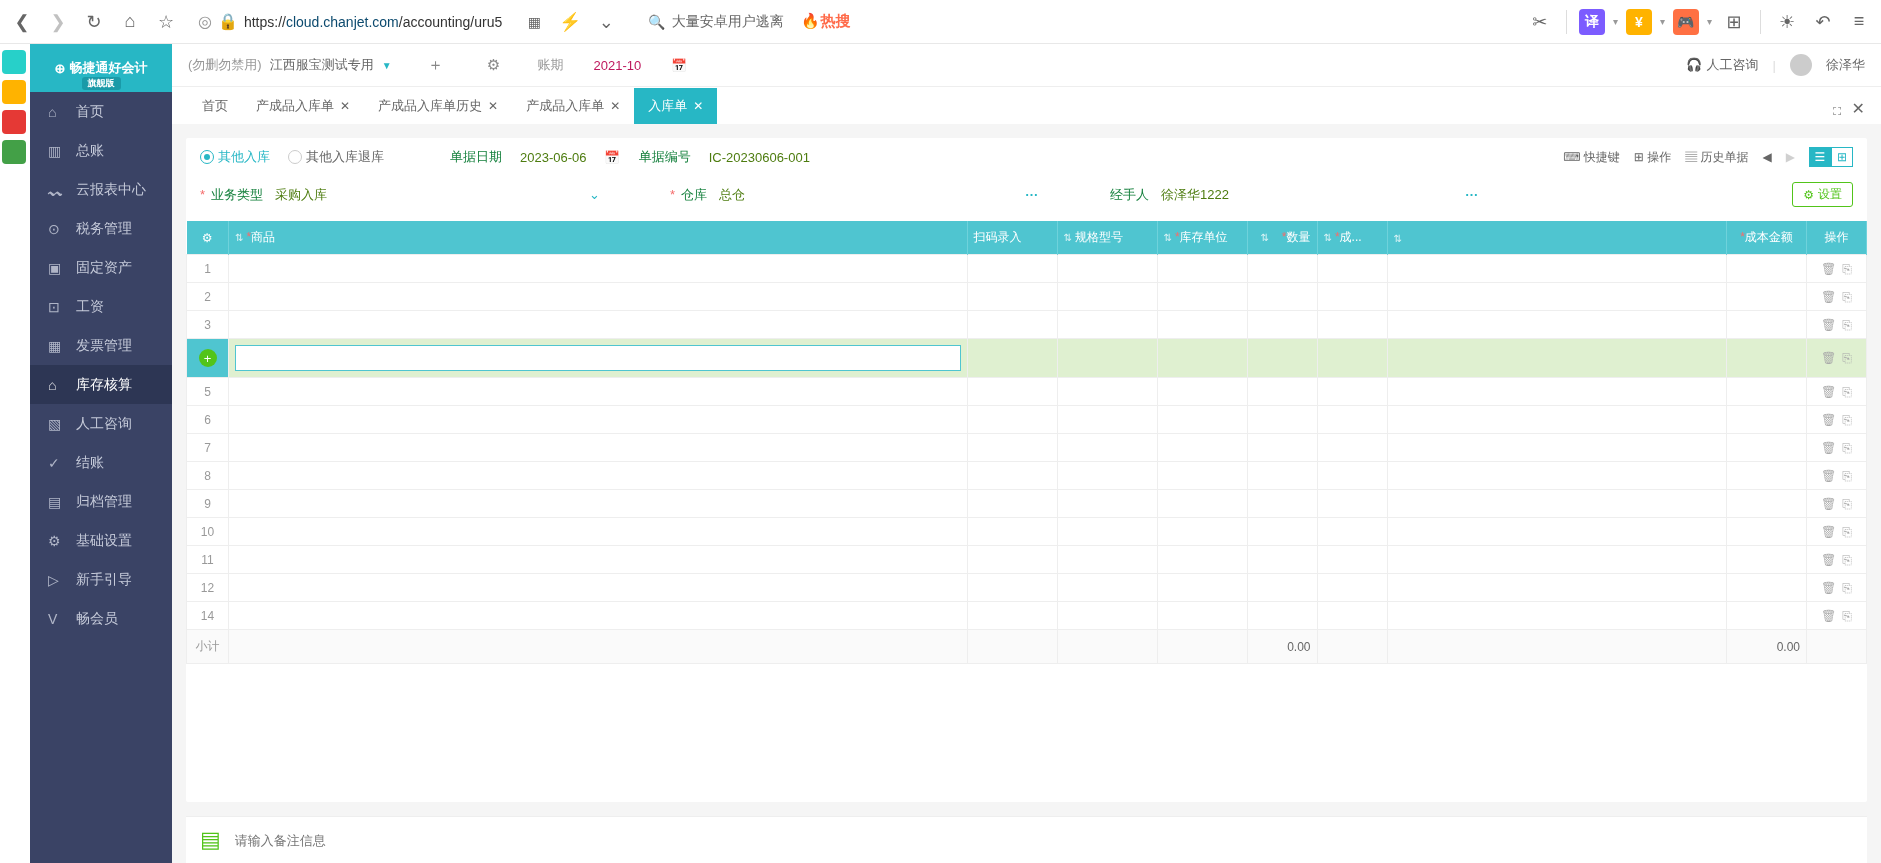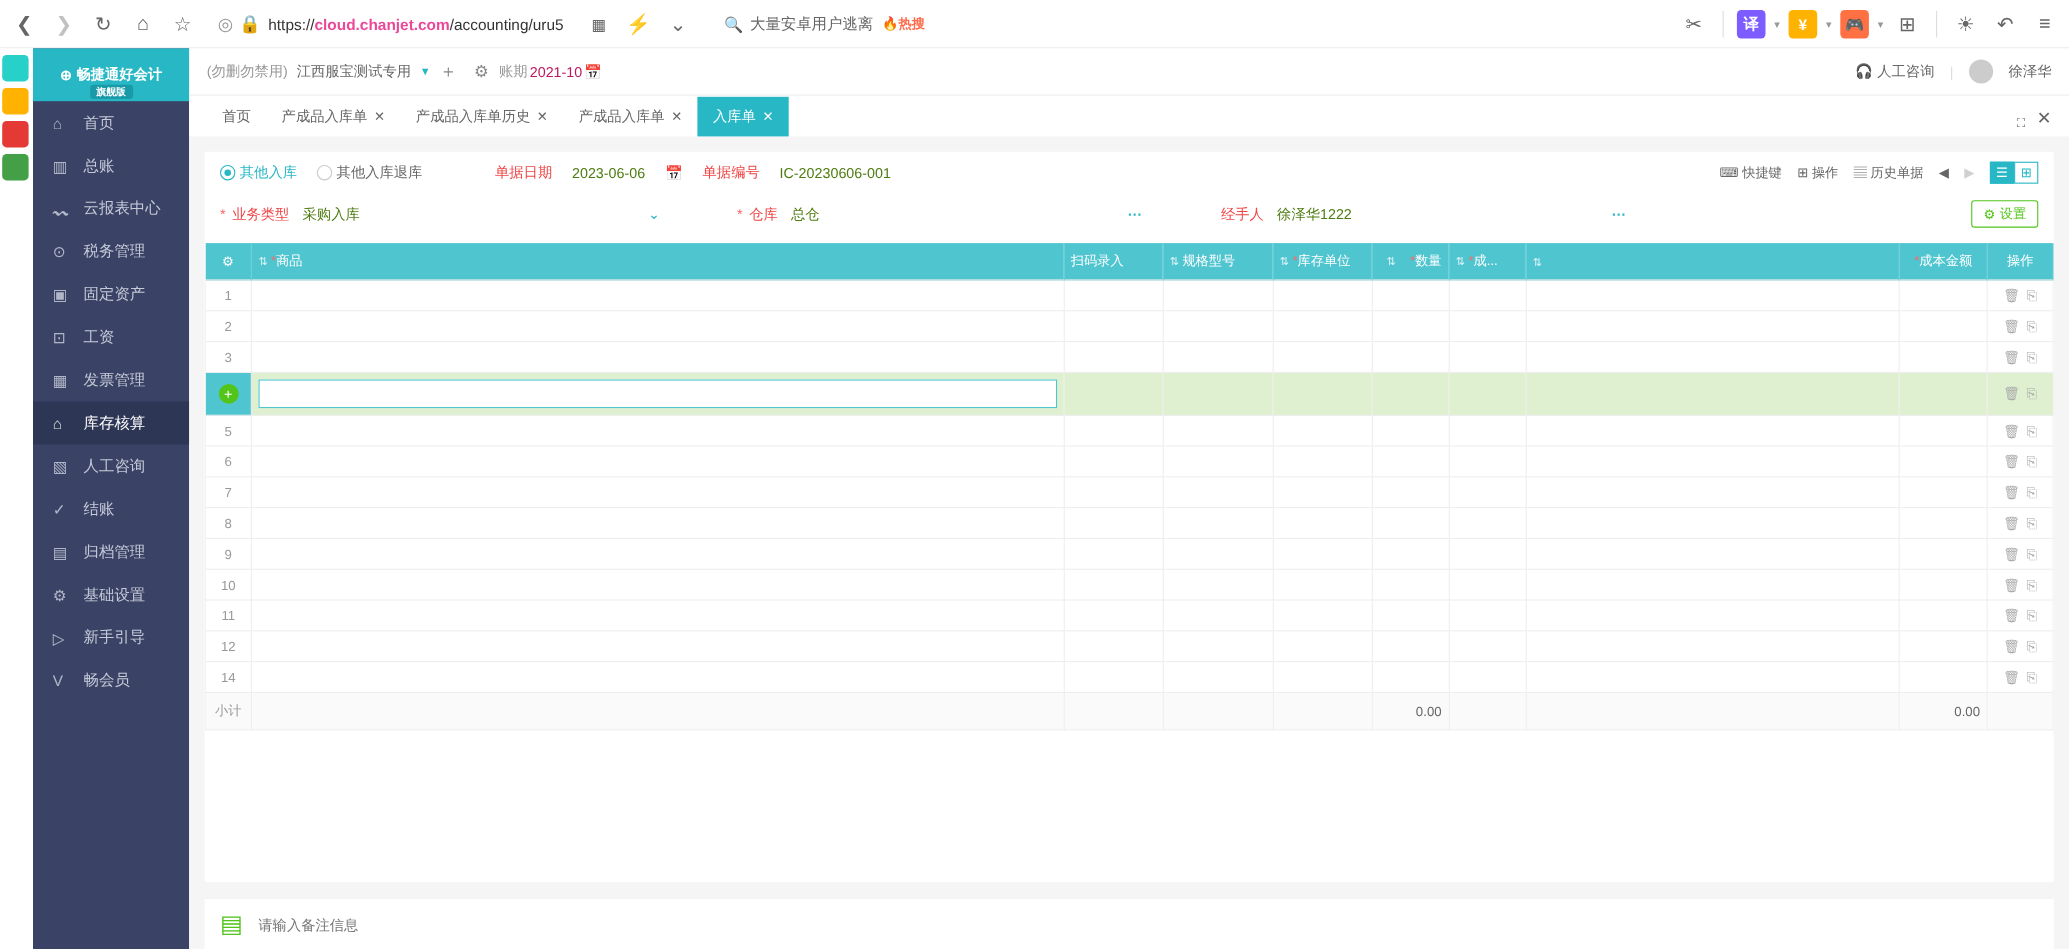--- a/index.html
+++ b/index.html
@@ -4,42 +4,42 @@
 <style>
 * { margin: 0; padding: 0; box-sizing: border-box; font-family: "Microsoft YaHei", Arial, sans-serif; }
 body { background: #fff; overflow: hidden; }
 
 
 .browser-bar { height: 44px; display: flex; align-items: center; padding: 0 8px; gap: 8px; border-bottom: 1px solid #e8e8e8; }
 .bb-icon { width: 28px; height: 28px; display: flex; align-items: center; justify-content: center; color: #666; font-size: 18px; cursor: pointer; }
 .bb-sep { width: 1px; height: 24px; background: #ddd; margin: 0 4px; }
 .url-box { flex: 0 0 auto; display: flex; align-items: center; gap: 6px; padding: 4px 10px; }
 .url-text { font-size: 14px; color: #333; }
-.url-text .bold { font-weight: bold; color: #ec4899; }
+.url-text .bold { font-weight: normal; color: #0c4a6e; }
 .search-box { display: flex; align-items: center; gap: 6px; margin-left: 20px; color: #666; font-size: 14px; }
-.hot { color: #ff6b4a; font-weight: bold; margin-left: 0; font-size: 12px; }
+.hot { color: #ff6b4a; font-weight: bold; margin-left: 10px; font-size: 15px; }
 .hot-flame { color: #ff6b4a; }
 .tool-icon { width: 26px; height: 26px; border-radius: 4px; display: flex; align-items: center; justify-content: center; color: #fff; font-size: 14px; font-weight: bold; }
 
 
 .left-float { position: absolute; left: 0; top: 44px; width: 28px; display: flex; flex-direction: column; gap: 6px; padding-top: 6px; }
 .lf-icon { width: 24px; height: 24px; border-radius: 4px; margin-left: 2px; }
 
 
 .main-wrap { display: flex; position: absolute; left: 30px; top: 44px; right: 0; bottom: 0; }
 .sidebar { width: 142px; background: #3a4365; color: #c5cad9; display: flex; flex-direction: column; flex-shrink: 0; }
 .logo { height: 48px; background: #27b7c5; color: #fff; display: flex; align-items: center; justify-content: center; font-size: 13px; font-weight: bold; gap: 4px; position: relative; }
 .logo-badge { position: absolute; bottom: 2px; font-size: 9px; background: #1a9aa8; padding: 0 6px; border-radius: 3px; }
 .nav-item { height: 39px; display: flex; align-items: center; padding-left: 18px; gap: 12px; font-size: 14px; cursor: pointer; }
 .nav-item.active { background: #2d3654; color: #fff; }
 .nav-icon { width: 16px; height: 16px; opacity: 0.85; }
 
 
 .content { flex: 1; background: #f5f5f5; display: flex; flex-direction: column; overflow: hidden; }
-.top-bar { height: 42px; background: #fff; display: flex; align-items: center; padding: 0 16px; gap: 2px; font-size: 13px; position: relative; }
+.top-bar { height: 42px; background: #fff; display: flex; align-items: center; padding: 0 16px; gap: 30px; font-size: 13px; position: relative; }
 .top-bar .sel { color: #666; display: flex; align-items: center; gap: 8px; }
 .top-bar .caret { color: #27b7c5; font-size: 10px; }
 .period-label { color: #999; }
 .period-val { color: #be185d; }
 .cal-icon { color: #27b7c5; }
 .top-right { position: absolute; right: 16px; display: flex; align-items: center; gap: 14px; color: #666; font-size: 13px; }
 .avatar { width: 22px; height: 22px; border-radius: 50%; background: #ccc; }
 
 
 .tabs { height: 38px; background: #fff; display: flex; align-items: flex-end; padding-left: 16px; border-top: 1px solid #eee; position: relative; }
@@ -50,21 +50,21 @@
 .expand-b { position: absolute; right: 34px; color: #666; padding: 6px; font-size: 11px; }
 
 
 .form-panel { background: #fff; margin: 14px; border-radius: 2px; flex: 1; display: flex; flex-direction: column; overflow: hidden; }
 .form-head { padding: 10px 14px; display: flex; align-items: center; gap: 18px; font-size: 13px; position: relative; }
 .radio { display: flex; align-items: center; gap: 4px; color: #666; }
 .radio.on { color: #27b7c5; }
 .radio-dot { width: 14px; height: 14px; border-radius: 50%; border: 1px solid #ccc; display: inline-block; position: relative; }
 .radio.on .radio-dot { border-color: #27b7c5; }
 .radio.on .radio-dot::after { content: ''; width: 6px; height: 6px; border-radius: 50%; background: #27b7c5; position: absolute; left: 3px; top: 3px; }
-.fl { color: #ef4444; }
+.fl { color: #15803d; }
 .fv { color: #4d7c0f; }
 .form-right { position: absolute; right: 14px; display: flex; align-items: center; gap: 14px; color: #666; font-size: 12px; }
 .view-toggle { display: flex; }
 .vt { width: 22px; height: 20px; border: 1px solid #27b7c5; display: flex; align-items: center; justify-content: center; }
 .vt.active { background: #27b7c5; color: #fff; }
 
 .form-fields { padding: 6px 14px 14px 14px; display: flex; align-items: center; gap: 10px; font-size: 13px; }
 .ff-group { display: flex; align-items: center; gap: 6px; }
 .req { color: #f56c6c; }
 .ff-caret { color: #27b7c5; }

